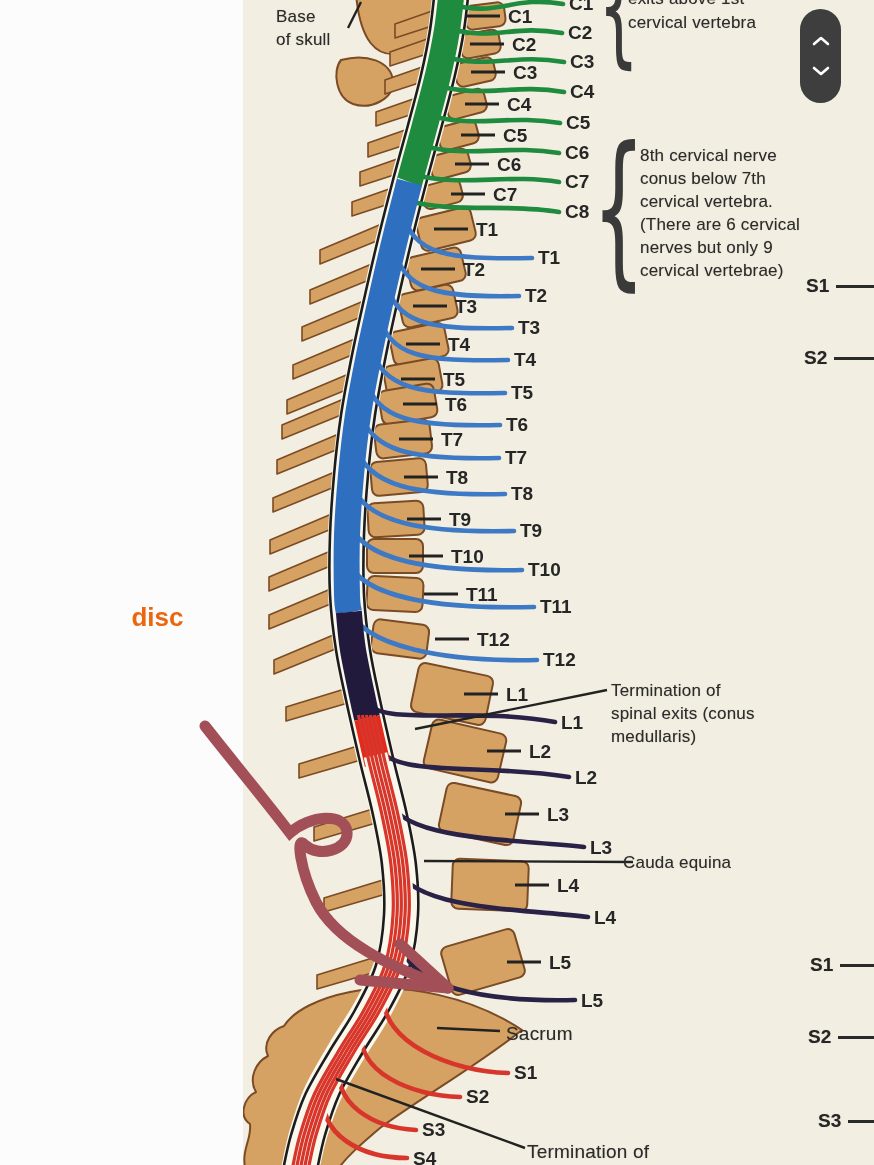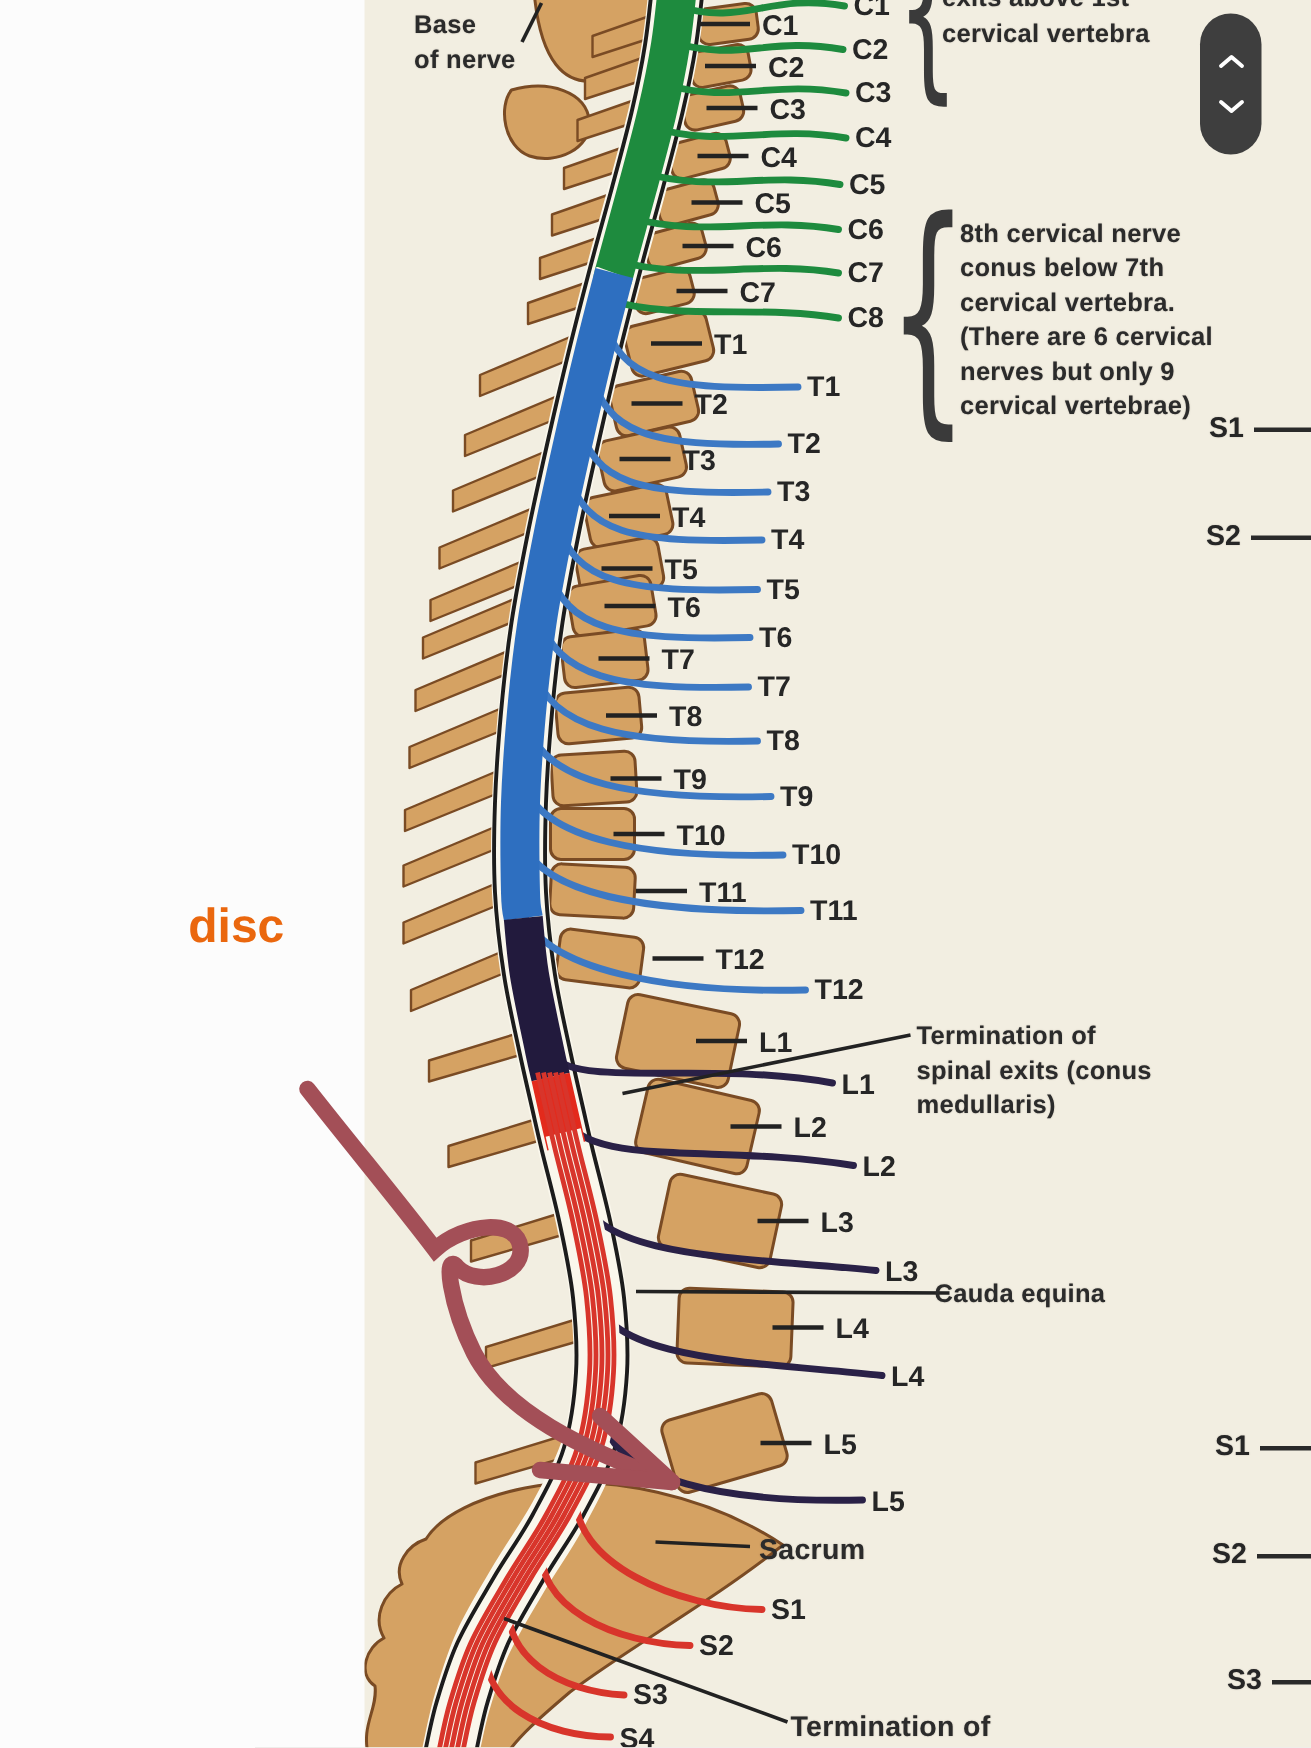--- a/index.html
+++ b/index.html
@@ -1,24 +1,24 @@
 <!DOCTYPE html>
 <html><head>
 <meta charset="utf-8">
 <style>
   html,body{margin:0;padding:0;background:#e8e8e8;}
   .stage{position:relative;width:874px;height:1165px;overflow:hidden;
          background:#fcfcfc;font-family:"Liberation Sans",sans-serif;}
   .paper{position:absolute;left:243px;top:0;width:631px;height:1165px;background:#f2eee1;}
   svg.spine{position:absolute;left:0;top:0;pointer-events:none;}
-  .note{position:absolute;color:#2b2b2b;font-weight:700;font-size:17px;line-height:23px;
+  .note{position:absolute;color:#2b2b2b;font-weight:400;font-size:17px;line-height:23px;
         letter-spacing:.2px;white-space:nowrap;text-shadow:0 0 1px rgba(60,50,40,.35);}
   .note div{height:23px;}
   .annotation{position:absolute;left:0;top:594px;width:315px;text-align:center;
-        font-size:32px;line-height:46px;font-weight:700;color:#ea670e;}
+        font-size:26px;line-height:46px;font-weight:700;color:#ea670e;}
   .edge-label{position:absolute;right:0;display:flex;align-items:center;height:20px;
         color:#262626;font-weight:700;font-size:19px;text-shadow:0 0 1px rgba(60,50,40,.3);}
   .edge-label .dash{flex:1;height:3px;background:#2a2a2a;margin-left:7px;}
   .scroll-pill{position:absolute;left:800px;top:9px;width:41px;height:94px;border-radius:21px;
         background:#3e3e3e;display:flex;flex-direction:column;align-items:center;
         justify-content:center;gap:14px;}
   .scroll-btn{width:24px;height:16px;display:flex;align-items:center;justify-content:center;
         cursor:pointer;background:transparent;border:0;padding:0;}
 </style>
 </head>
@@ -241,21 +241,21 @@
         </g>
       </g>
     <g id="arrow-layer">
         <path d="M205,726 C238,768 265,800 290,833 C310,815 345,812 347,832 C349,850 318,858 305,845 C295,833 300,870 316,902 C336,941 388,966 448,988" fill="none" stroke="#a34f57" stroke-width="11" stroke-linecap="round"></path>
         <path d="M448,988 L400,944 M448,988 L360,980" fill="none" stroke="#a34f57" stroke-width="11" stroke-linecap="round"></path>
       </g>
   </svg>
 
   <div class="note" style="left:276px;top:5px;">
     <div>Base</div>
-    <div>of nerve</div>
+    <div>of skull</div>
   </div>
   <div class="note" style="left:628px;top:-13px;line-height:24px;">
     <div style="height:24px">exits above 1st</div>
     <div style="height:24px">cervical vertebra</div>
   </div>
   <div class="note" style="left:640px;top:144px;">
     <div>8th cervical nerve</div>
     <div>conus below 7th</div>
     <div>cervical vertebra.</div>
     <div>(There are 6 cervical</div>

